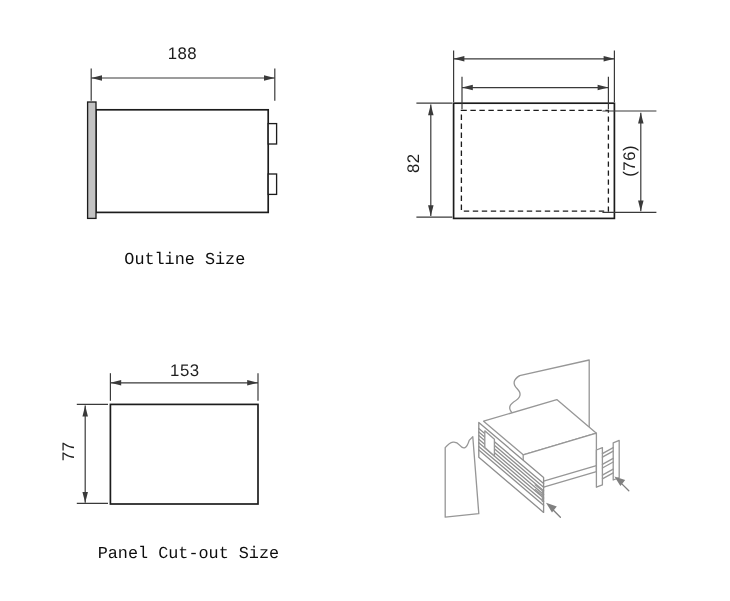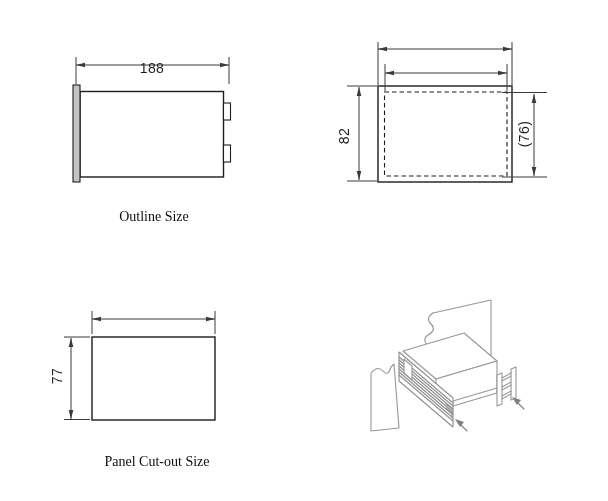--- a/index.html
+++ b/index.html
@@ -17,21 +17,21 @@
     font-size:14px;
     color:#1e1e1e;
     text-align:center;
     width:80px;height:16px;line-height:16px;
     letter-spacing:0.4px;
     white-space:nowrap;
   }
   .dim.vert{transform:rotate(-90deg);}
   .cap{
     position:absolute;
-    font-family:Liberation Serif, serif;
+    font-family:Liberation Mono, monospace;
     font-size:14px;
     color:#0d0d0d;
     text-align:center;
     width:170px;height:16px;line-height:16px;
     white-space:nowrap;
   }
 </style>
 </head>
 <body>
 
@@ -130,22 +130,23 @@
         <path d="M524,409 L518,403" stroke="#808080"></path>
         <polygon points="512,397 521,400 517,405" fill="#808080" stroke="none"></polygon>
       </g>
       <g>
         <path d="M467,431 L461,425" stroke="#808080"></path>
         <polygon points="455,419 464,422 460,427" fill="#808080" stroke="none"></polygon>
       </g>
     </g>
   </svg>
 
-  <span class="dim" style="left:112px;top:60px">188</span>
+  <span class="dim" style="left:112px;top:36px">188</span>
 
   <span class="dim vert" style="left:304px;top:128px">82</span>
   <span class="dim vert" style="left:484px;top:126px">(76)</span>
 
+  <span class="dim" style="left:114px;top:300px">153</span>
   <span class="dim vert" style="left:17px;top:368px">77</span>
 
   <span class="cap" style="left:69px;top:209px">Outline Size</span>
   <span class="cap" style="left:72px;top:454px">Panel Cut-out Size</span>
 </div>
 
 </body></html>

